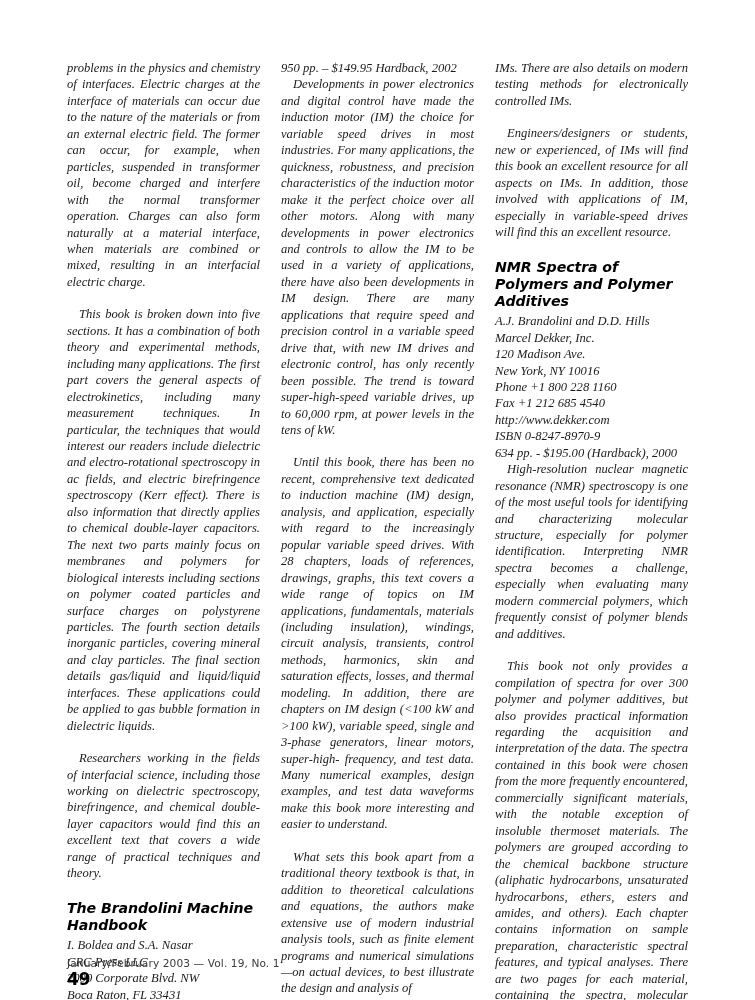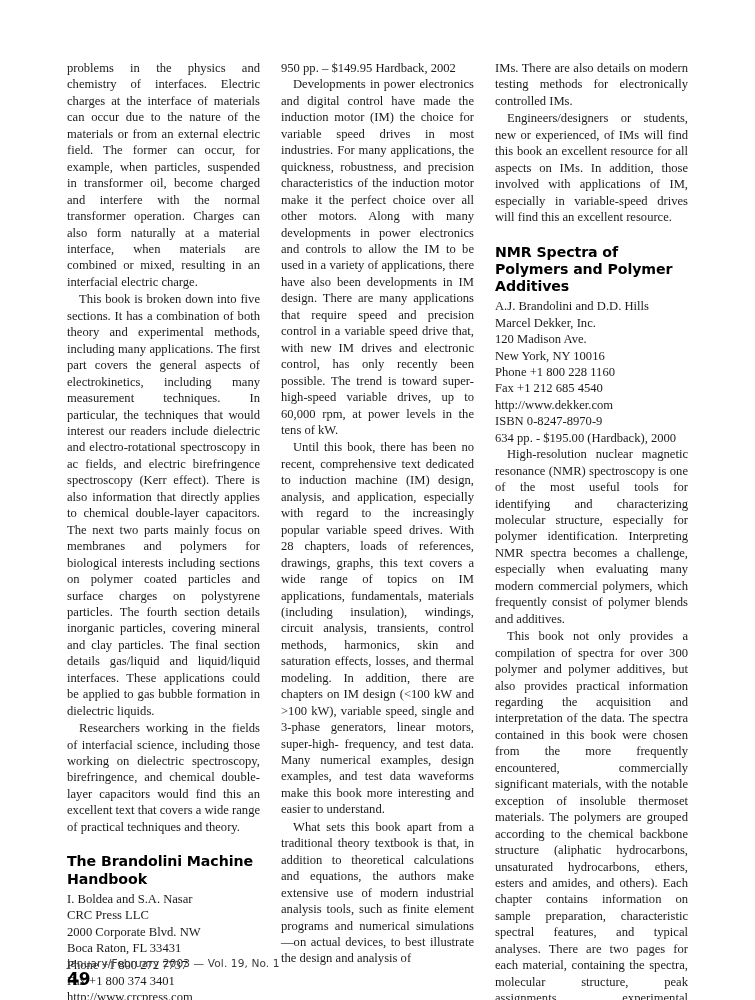--- a/index.html
+++ b/index.html
@@ -22,20 +22,21 @@
     width: 622px;
     height: 860px;
     display: flex;
     flex-direction: row;
     gap: 21px;
   }
   .col {
     width: 193px;
     flex: 0 0 193px;
     position: relative;
+    font-style: italic;
   }
   .body-text {
     font-family: "Liberation Serif", "DejaVu Serif", serif;
     font-size: 12.6px;
     line-height: 16.45px;
     color: #1a1a1a;
     text-align: justify;
     text-justify: inter-word;
     margin: 0;
     hyphens: manual;
@@ -86,21 +87,21 @@
     font-size: 10.6px;
     color: #3a3a3a;
     letter-spacing: 0.1px;
   }
   .footer-right {
     font-family: "DejaVu Sans", "Liberation Sans", sans-serif;
     font-size: 17px;
     font-weight: bold;
     color: #000000;
   }
-  .block + .block { margin-top: 1px; }
+  .block + .block { margin-top: 16px; }
 </style>
 </head>
 <body>
 
 <div class="page">
 
   <div class="columns">
 
     <div class="col">
       <p class="body-text noindent block">problems in the physics and chemistry of interfaces. Electric charges at the interface of materials can occur due to the nature of the materials or from an external electric field. The former can occur, for example, when particles, suspended in transformer oil, become charged and interfere with the normal transformer operation. Charges can also form naturally at a material interface, when materials are combined or mixed, resulting in an interfacial electric charge.</p>

